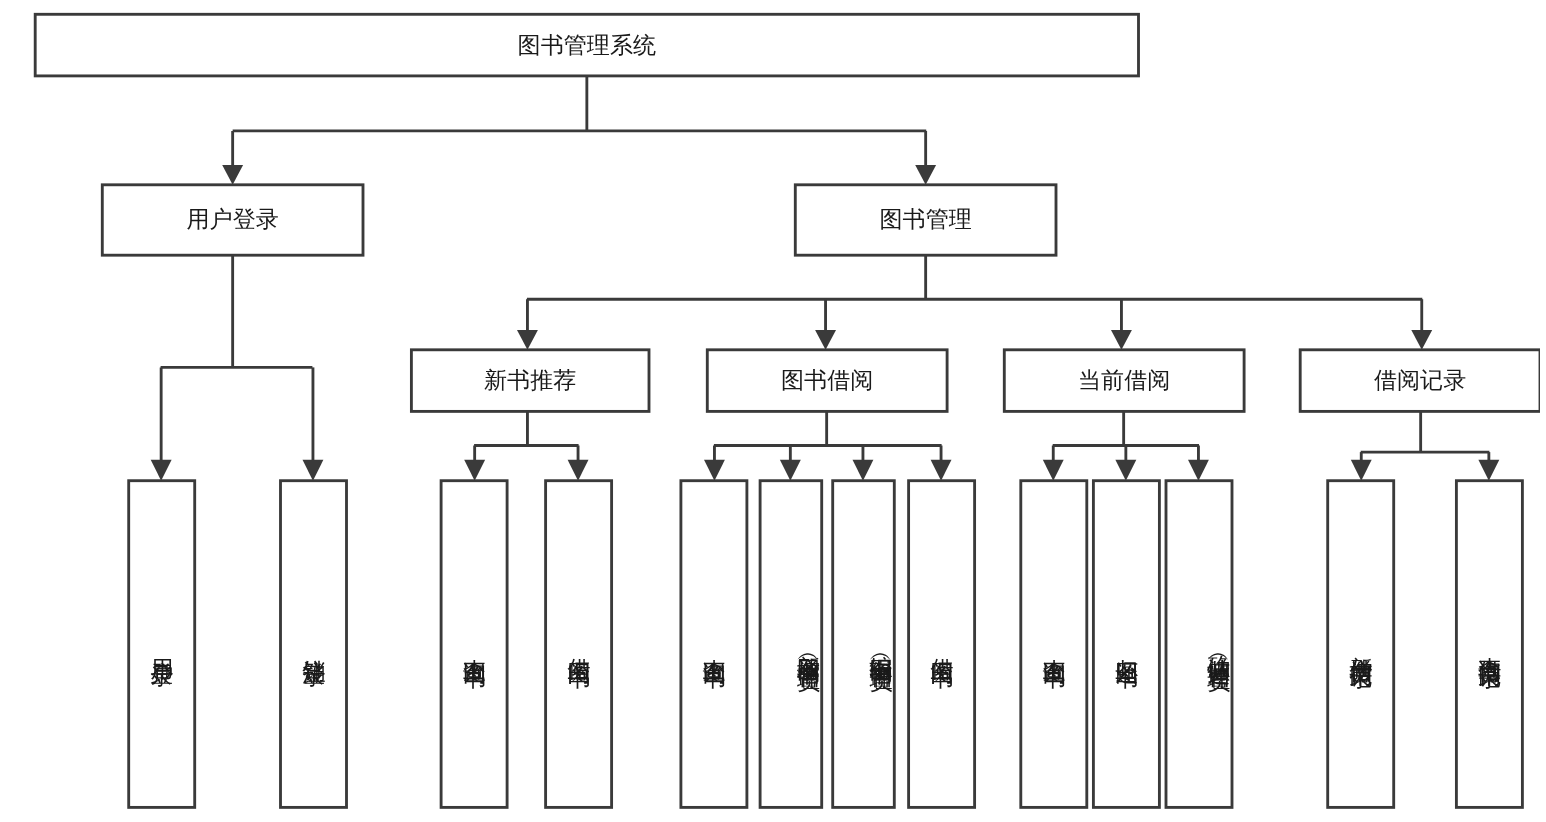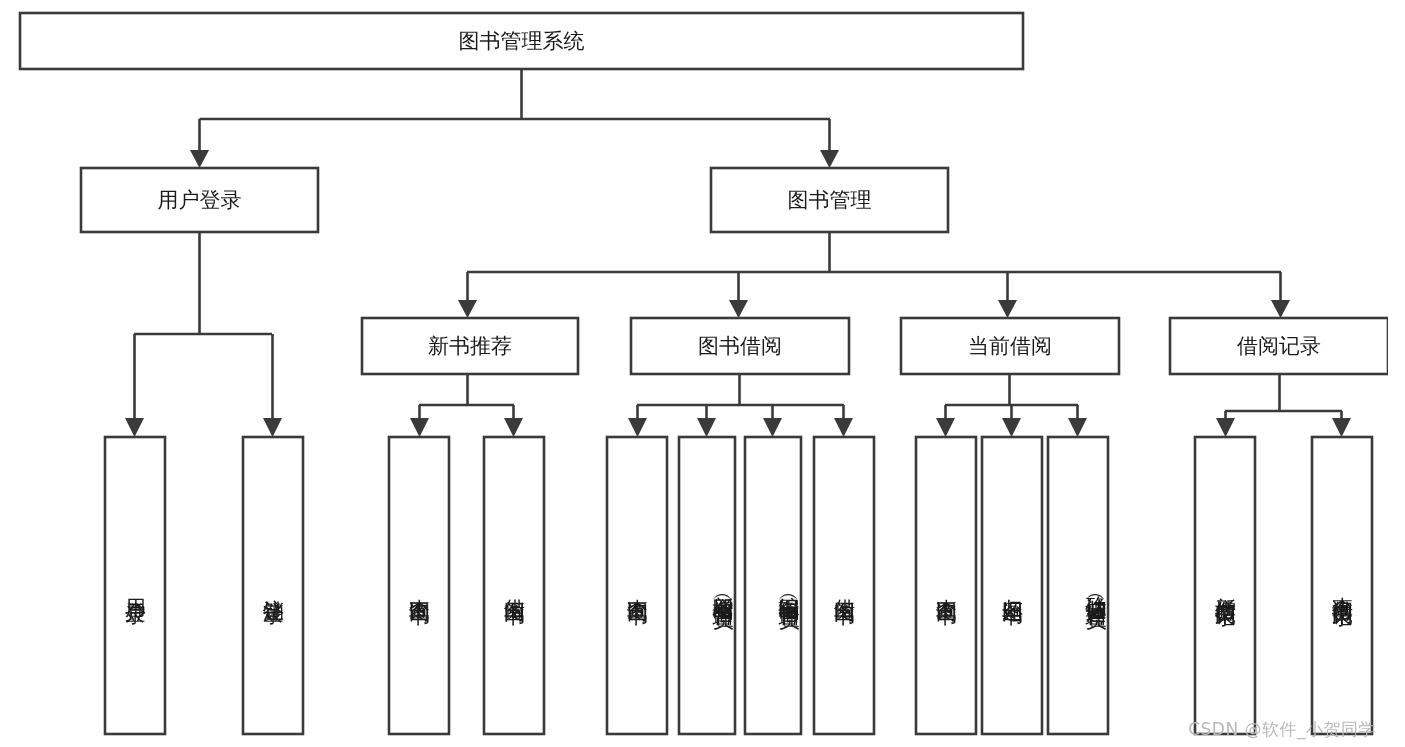--- a/index.html
+++ b/index.html
@@ -9,20 +9,21 @@
   }
   body {
     font-family: "DejaVu Sans", "Liberation Sans", sans-serif;
   }
   #diagram-root {
     position: relative;
     width: 1388px;
     height: 747px;
     background: #ffffff;
     overflow: hidden;
+    margin-left: 12px;
   }
   svg#tree-svg {
     position: absolute;
     left: 0;
     top: 0;
     width: 1405px;
     height: 747px;
     display: block;
   }
   .node-box {
@@ -209,14 +210,13 @@
   <div class="leaf-label" style="left:607px; top:437px; width:60px; height:297px; display:flex; align-items:center; justify-content:center;">查询图书</div>
   <div class="leaf-label" style="left:679px; top:441px; width:56px; height:293px; display:flex; align-items:flex-start; justify-content:center;">新增图书（管理员）</div>
   <div class="leaf-label" style="left:745px; top:441px; width:56px; height:293px; display:flex; align-items:flex-start; justify-content:center;">编辑图书（管理员）</div>
   <div class="leaf-label" style="left:814px; top:437px; width:60px; height:297px; display:flex; align-items:center; justify-content:center;">借阅图书</div>
   <div class="leaf-label" style="left:916px; top:437px; width:60px; height:297px; display:flex; align-items:center; justify-content:center;">查询图书</div>
   <div class="leaf-label" style="left:982px; top:437px; width:60px; height:297px; display:flex; align-items:center; justify-content:center;">归还图书</div>
   <div class="leaf-label" style="left:1048px; top:441px; width:60px; height:293px; display:flex; align-items:flex-start; justify-content:center;">确认归还（管理员）</div>
   <div class="leaf-label" style="left:1195px; top:437px; width:60px; height:297px; display:flex; align-items:center; justify-content:center;">新增借阅记录</div>
   <div class="leaf-label" style="left:1312px; top:437px; width:60px; height:297px; display:flex; align-items:center; justify-content:center;">查询借阅记录</div>
 
-  <div class="watermark">CSDN @软件_小贺同学</div>
 </div>
 
 </body></html>

